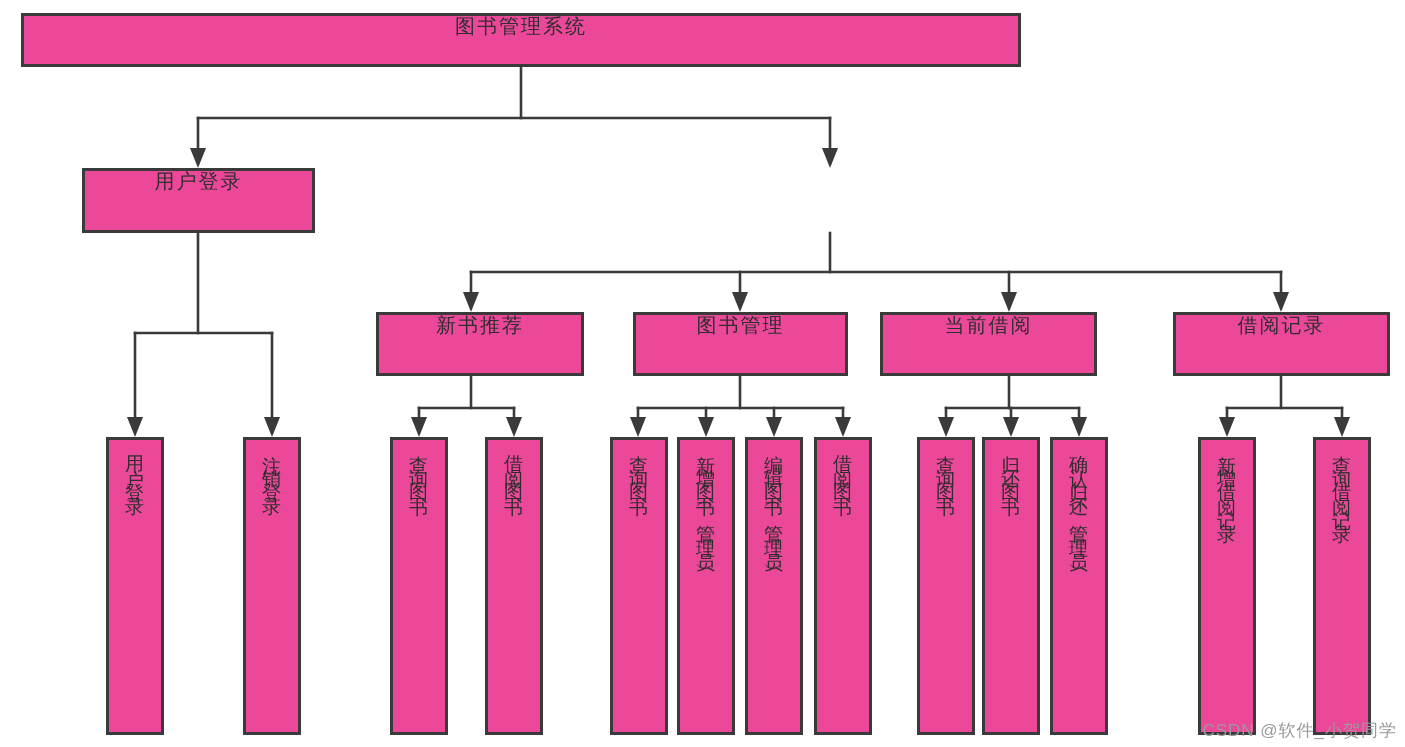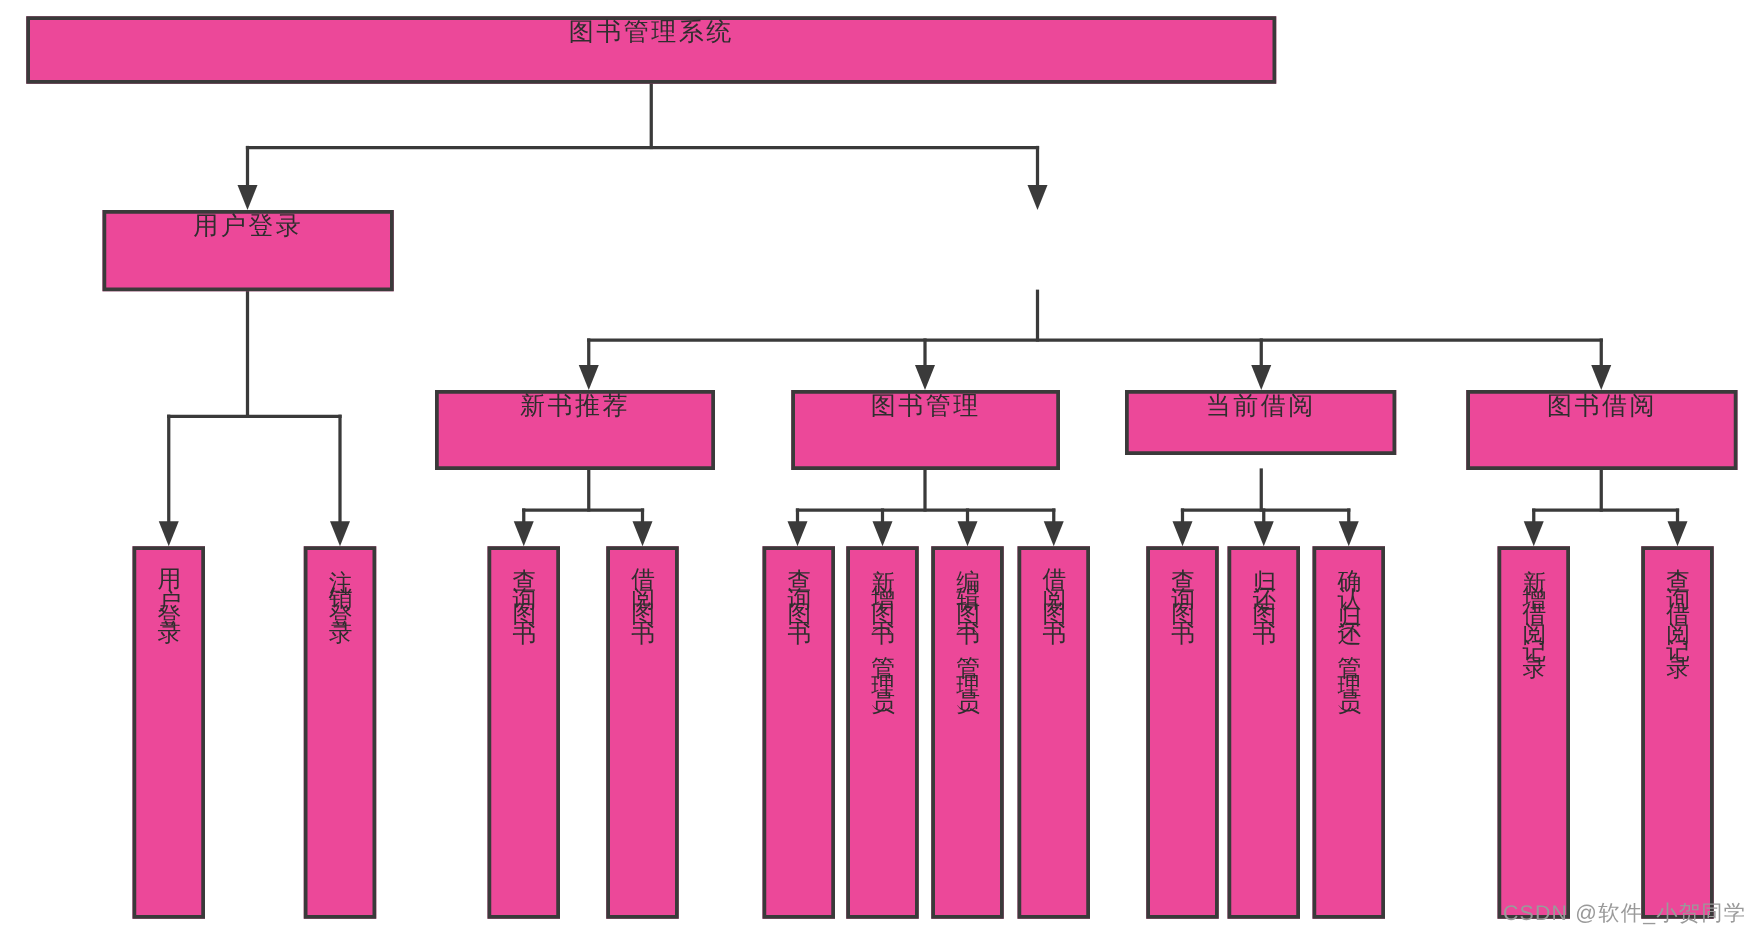--- a/index.html
+++ b/index.html
@@ -116,31 +116,31 @@
     </svg>
 
   <div class="box" style="left:21px;top:13px;width:1000px;height:54px">
     <span class="hlabel">图书管理系统</span>
   </div>
 
   <div class="box" style="left:82px;top:168px;width:233px;height:65px">
     <span class="hlabel">用户登录</span>
   </div>
 
-  <div class="box" style="left:348px;top:312px;width:224px;height:64px">
+  <div class="box" style="left:376px;top:312px;width:208px;height:64px">
     <span class="hlabel">新书推荐</span>
   </div>
   <div class="box" style="left:633px;top:312px;width:215px;height:64px">
     <span class="hlabel">图书管理</span>
   </div>
-  <div class="box" style="left:900px;top:312px;width:217px;height:52px">
+  <div class="box" style="left:880px;top:312px;width:217px;height:64px">
     <span class="hlabel">当前借阅</span>
   </div>
   <div class="box" style="left:1173px;top:312px;width:217px;height:64px">
-    <span class="hlabel">图书借阅</span>
+    <span class="hlabel">借阅记录</span>
   </div>
 
   <div class="box vbox" style="left:106px;top:437px;width:58px;height:298px">
     <span class="vlabel">用户登录</span>
   </div>
   <div class="box vbox" style="left:243px;top:437px;width:58px;height:298px">
     <span class="vlabel">注销登录</span>
   </div>
 
   <div class="box vbox" style="left:390px;top:437px;width:58px;height:298px">

